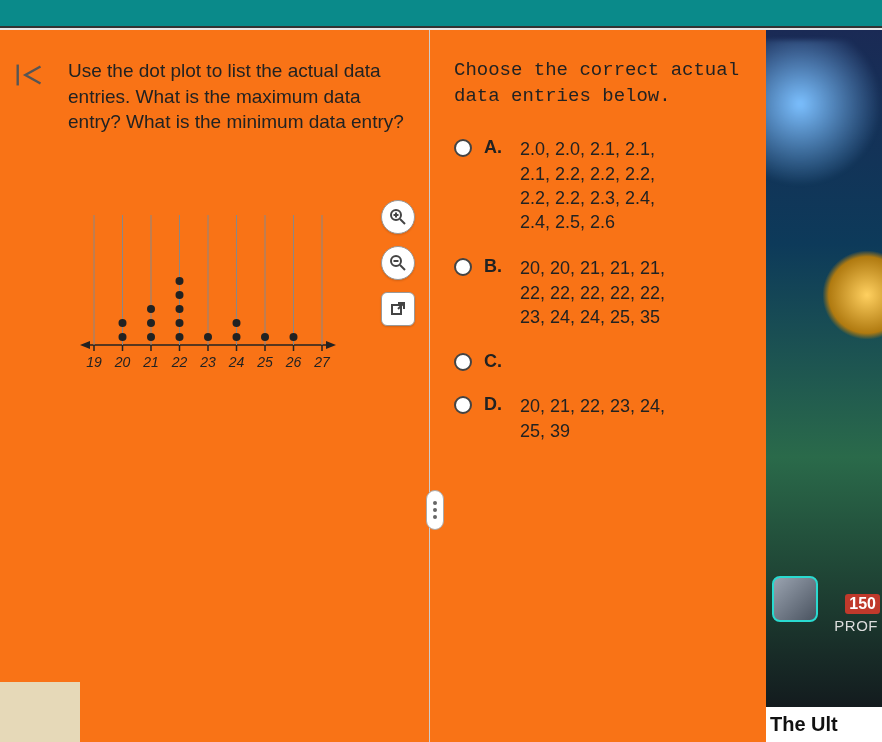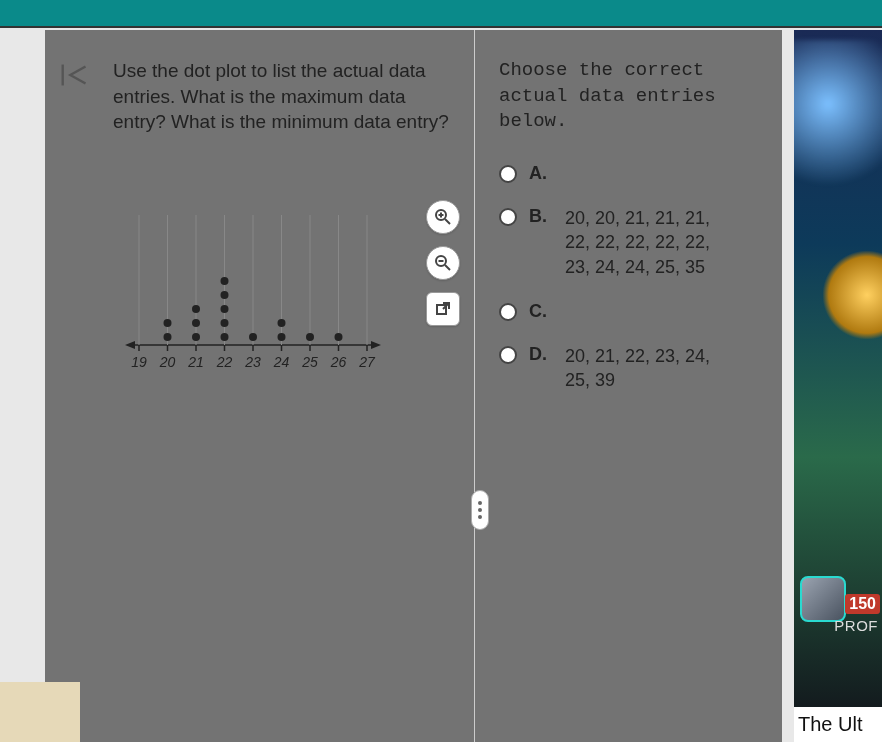--- a/index.html
+++ b/index.html
@@ -12,23 +12,22 @@
     position: relative;
   }
   .top-bar {
     height: 28px;
     background: #0a8a8a;
     border-bottom: 2px solid #333;
   }
   .main-area {
     position: absolute;
     top: 30px; left: 0; right: 100px; bottom: 0;
-    background: #737373;
+    background: #f97316;
     display: flex;
-    margin-left: 45px;
   }
   .back-col {
     width: 60px;
     padding: 30px 0 0 12px;
   }
   .back-icon {
     width: 38px; height: 30px;
     stroke: #555; stroke-width: 2.5; fill: none;
     cursor: pointer;
   }
@@ -117,21 +116,21 @@
     border-radius: 10px;
     background: #fff;
     display:flex; flex-direction:column; align-items:center; justify-content:center;
     gap:3px;
     cursor: pointer;
   }
   .splitter span{width:4px;height:4px;background:#666;border-radius:50%;}
   
   .side-strip {
     position:absolute; top:30px; right:0; bottom:0;
-    width:88px;
+    width:116px;
     background: linear-gradient(180deg,#1a2a55 0%, #0d3a5a 30%, #2a6a4a 60%, #101018 100%);
     overflow:hidden;
     color:#fff;
   }
   .side-strip .swirl{
     position:absolute; top:10px; left:-30px;
     width:160px;height:160px;
     background: radial-gradient(circle at 40% 40%, #7cc0ff 0%, rgba(124,192,255,0) 60%);
     filter: blur(2px);
   }
@@ -151,21 +150,21 @@
     background:#c0392b; color:#fff; font-weight:bold; font-size:16px;
     padding:1px 4px; border-radius:3px;
   }
   .side-strip .prog{
     position:absolute; bottom:108px; right:4px;
     font-size:15px; color:#ddd; letter-spacing:.5px;
   }
   .side-strip .footer{
     position:absolute; bottom:0; left:0; right:0;
     background:#fff; color:#111;
-    font-weight:normal; font-size:20px;
+    font-weight:bold; font-size:20px;
     padding:6px 4px;
     white-space:nowrap;
     margin-top:44px;
   }
   .beige{
     position:absolute; left:0; bottom:0;
     width:80px; height:60px;
     background:#e6d9b8;
   }
 </style>
@@ -267,20 +266,21 @@
     <div class="splitter">
         <span></span>
         <span></span>
         <span></span>
       </div>
     <p class="prompt">Choose the correct actual data entries below.</p>
     <div class="options" id="options-container">
         <div class="option">
           <div class="radio"></div>
           <div class="opt-letter">A.</div>
+          <div class="opt-text">2.0, 2.0, 2.1, 2.1, 2.1, 2.2, 2.2, 2.2, 2.2, 2.2, 2.3, 2.4, 2.4, 2.5, 2.6</div>
         </div>
         <div class="option">
           <div class="radio"></div>
           <div class="opt-letter">B.</div>
           <div class="opt-text">20, 20, 21, 21, 21, 22, 22, 22, 22, 22, 23, 24, 24, 25, 35</div>
         </div>
         <div class="option">
           <div class="radio"></div>
           <div class="opt-letter">C.</div>
         </div>

